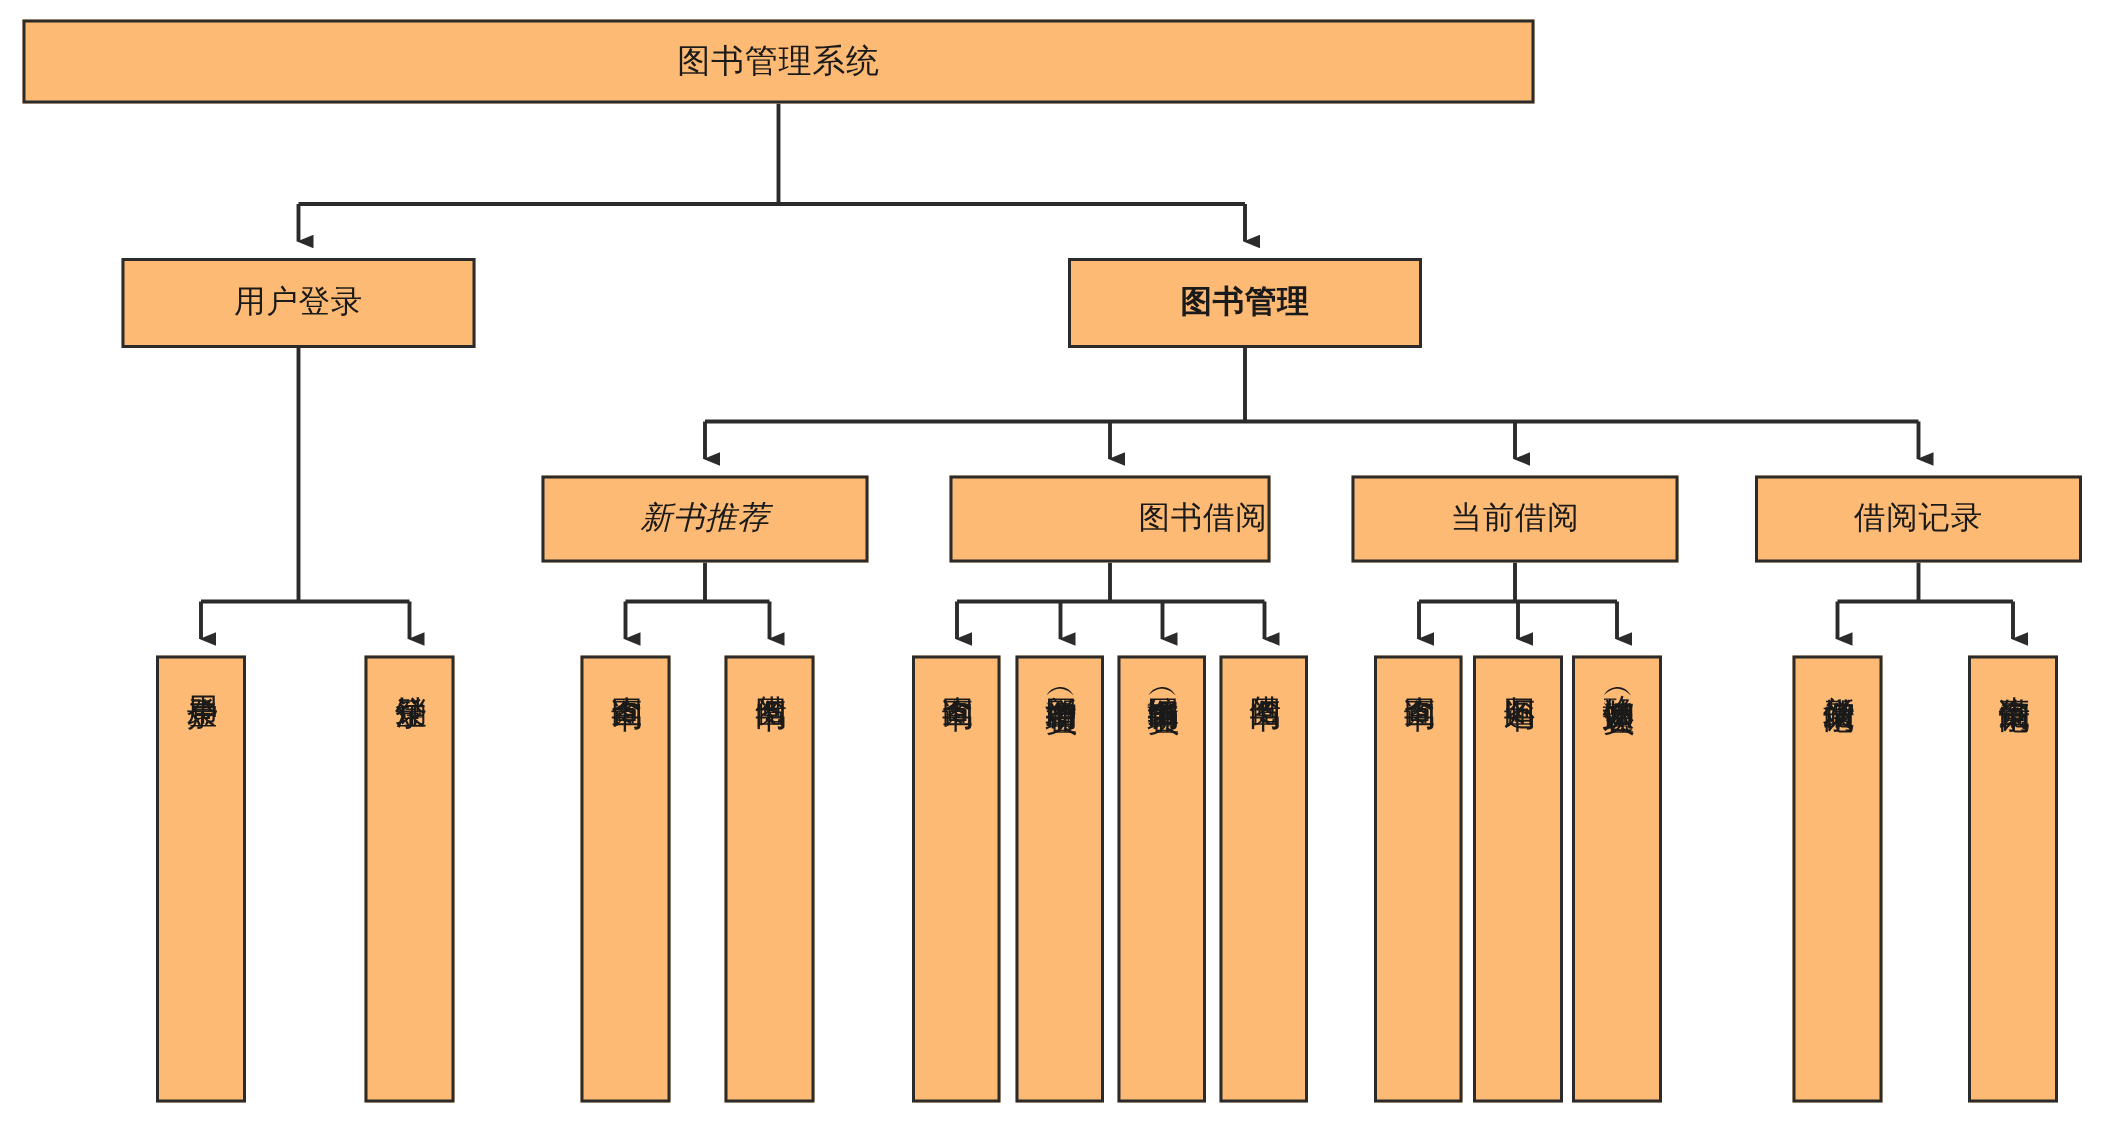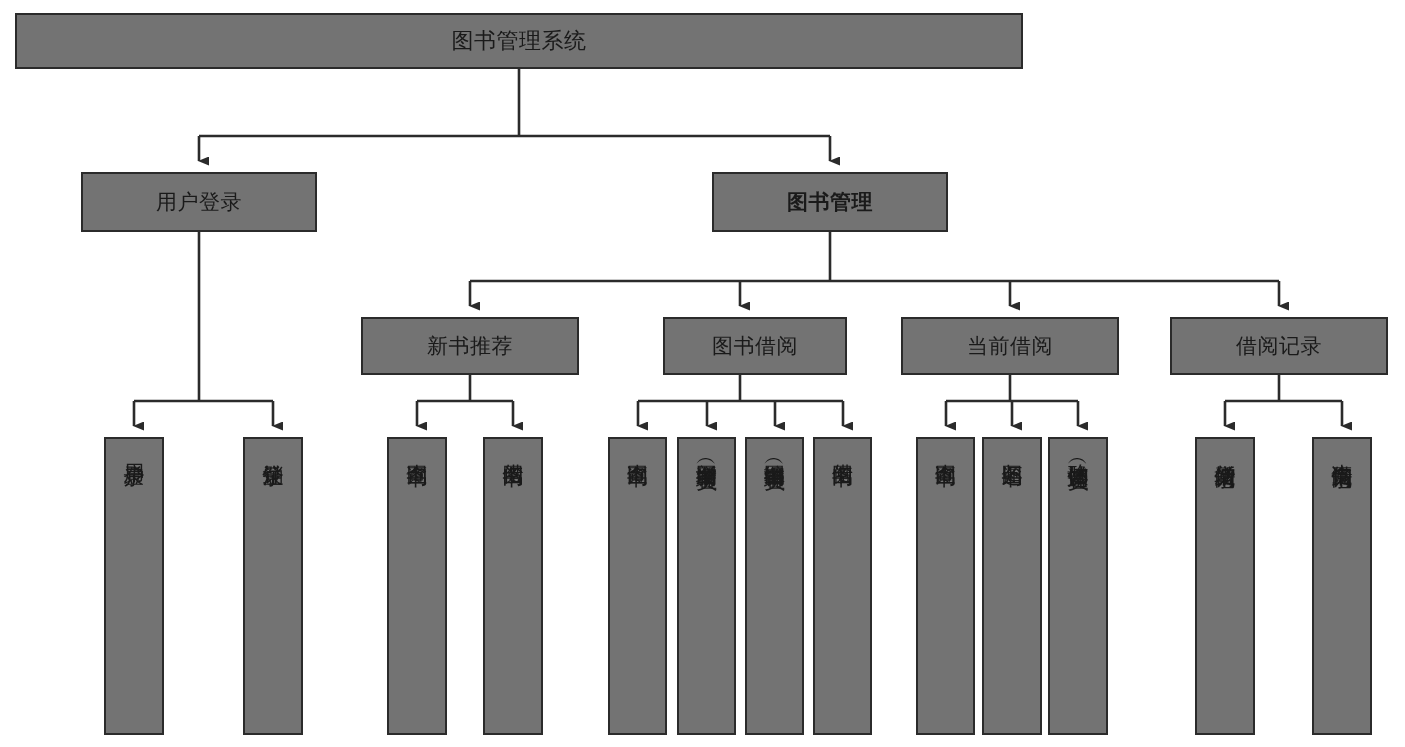--- a/index.html
+++ b/index.html
@@ -22,21 +22,21 @@
     position: absolute;
     left: 0;
     top: 0;
     width: 1405px;
     height: 747px;
     pointer-events: none;
   }
   .node {
     position: absolute;
     box-sizing: border-box;
-    background: #737373;
+    background: #fdba74;
     border: 2px solid #2b2b2b;
     display: flex;
     align-items: center;
     justify-content: center;
     color: #1a1a1a;
     z-index: 2;
   }
   .node .label {
     display: block;
     text-align: center;
@@ -127,24 +127,24 @@
   <div id="nodes">
       <div class="node horiz root" style="left: 15px; top: 13px; width: 1008px; height: 56px;">
         <span class="label">图书管理系统</span>
       </div>
       <div class="node horiz" style="left: 81px; top: 172px; width: 236px; height: 60px;">
         <span class="label">用户登录</span>
       </div>
       <div class="node horiz" style="left: 712px; top: 172px; width: 236px; height: 60px; font-weight: bold;">
         <span class="label">图书管理</span>
       </div>
-      <div class="node horiz" style="left: 361px; top: 317px; width: 218px; height: 58px;">
+      <div class="node horiz" style="left: 361px; top: 317px; width: 218px; height: 58px; font-style: italic;">
         <span class="label">新书推荐</span>
       </div>
-      <div class="node horiz" style="left: 663px; top: 317px; width: 184px; height: 58px;">
+      <div class="node horiz" style="left: 633px; top: 317px; width: 214px; height: 58px; justify-content: flex-end;">
         <span class="label">图书借阅</span>
       </div>
       <div class="node horiz" style="left: 901px; top: 317px; width: 218px; height: 58px;">
         <span class="label">当前借阅</span>
       </div>
       <div class="node horiz" style="left: 1170px; top: 317px; width: 218px; height: 58px;">
         <span class="label">借阅记录</span>
       </div>
       <div class="node vert" style="left: 104px; top: 437px; width: 60px; height: 298px;">
         <span class="label">用户登录</span>

